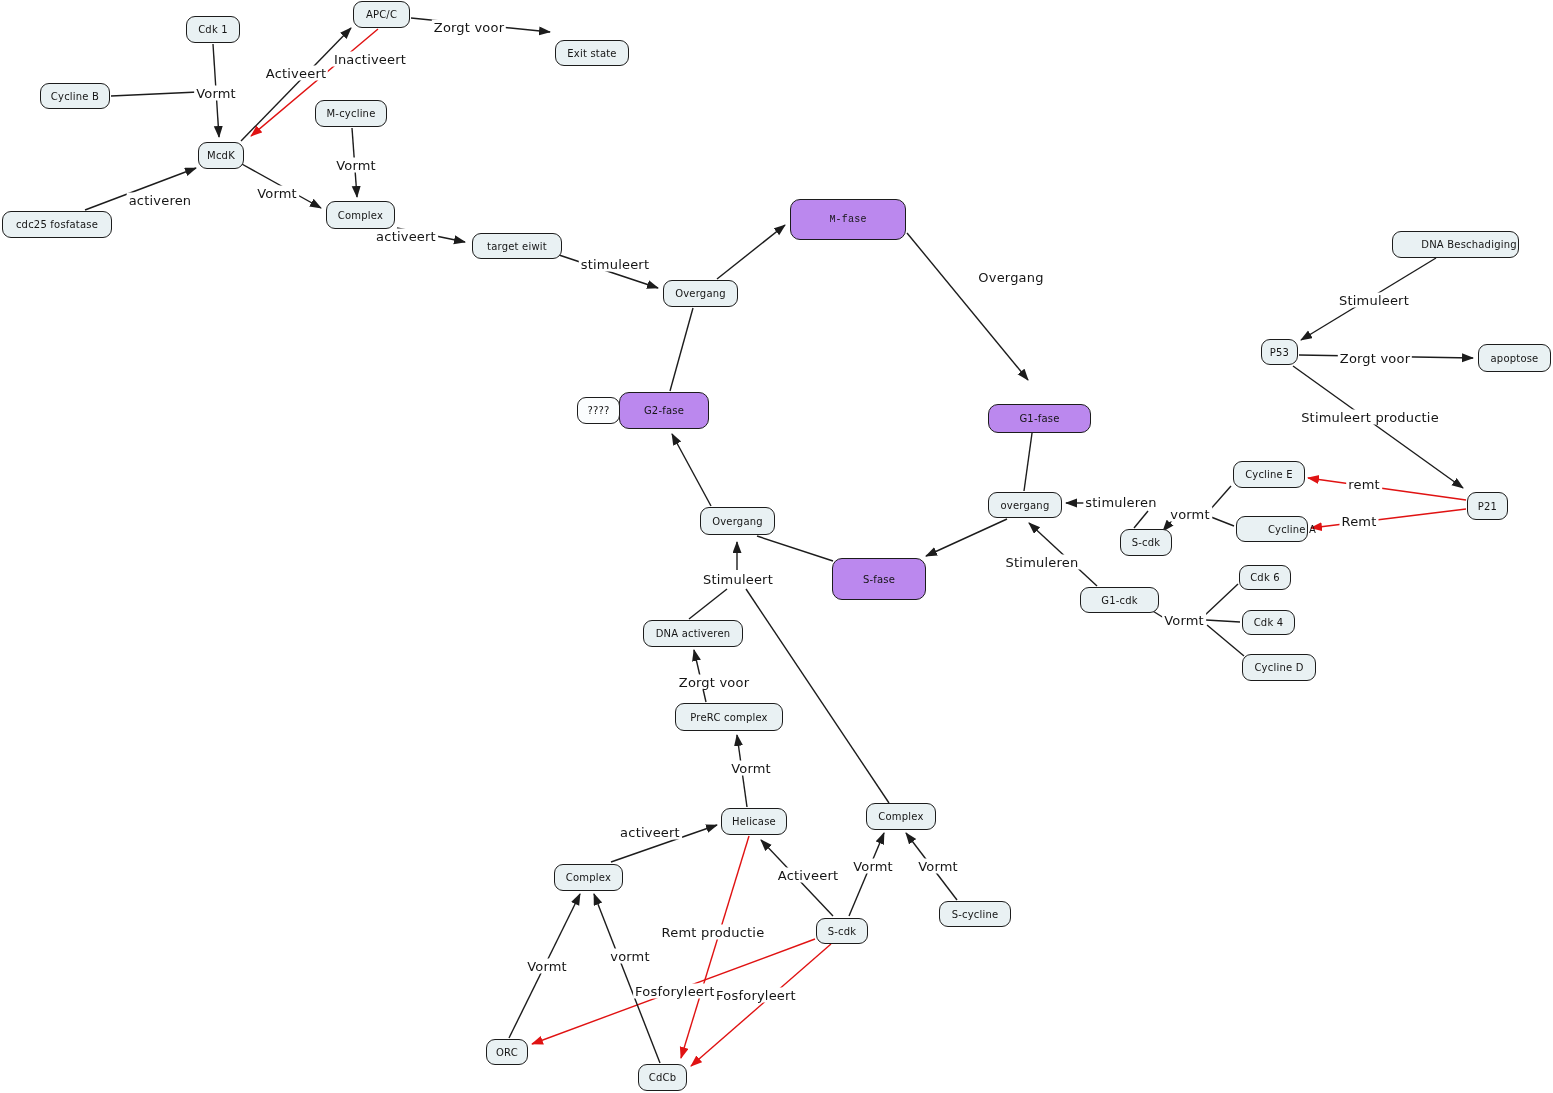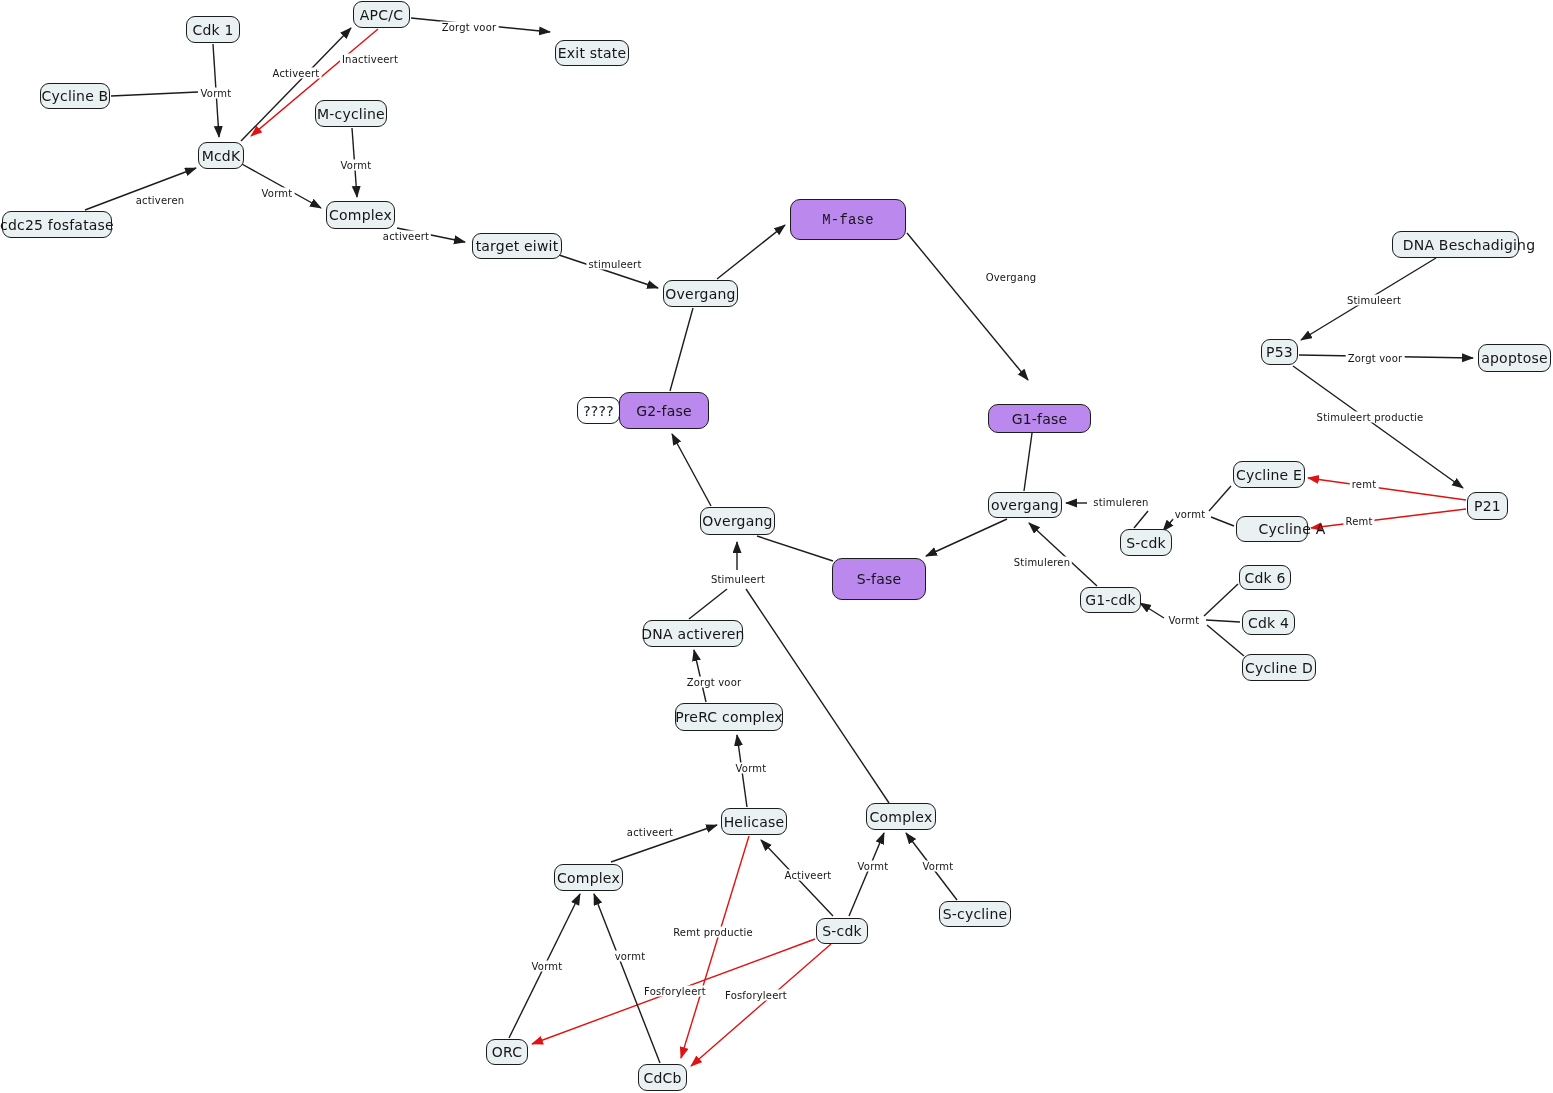--- a/index.html
+++ b/index.html
@@ -4,28 +4,28 @@
 <style>
   html,body{margin:0;padding:0;background:#ffffff;}
   #canvas{
     position:relative;width:1553px;height:1093px;background:#ffffff;
     font-family:"DejaVu Sans","Liberation Sans",sans-serif;overflow:hidden;
   }
   #edge-layer{position:absolute;left:0;top:0;z-index:0;}
   .node{
     position:absolute;display:flex;align-items:center;justify-content:center;
     background:#e9f1f3;border:1.4px solid #1c1c1c;border-radius:9px;
-    font-size:14px;color:#151515;box-sizing:border-box;white-space:nowrap;
+    font-size:10px;color:#151515;box-sizing:border-box;white-space:nowrap;
     z-index:2;letter-spacing:0.2px;
   }
   .node.phase{background:#bb88ee;border-radius:10px;z-index:1;}
   .node.mystery{background:#fbfdfe;z-index:3;}
   .edge-label{
     position:absolute;transform:translate(-50%,-50%);
-    background:#ffffff;padding:0 2px;font-size:10px;color:#151515;
+    background:#ffffff;padding:0 2px;font-size:13px;color:#151515;
     white-space:nowrap;z-index:1;letter-spacing:0.2px;
   }
 </style>
 </head>
 <body>
 
 <div id="canvas">
   <svg id="edge-layer" width="1553" height="1093" viewBox="0 0 1553 1093">
     <defs>
       <marker id="arrow-black" markerUnits="userSpaceOnUse" markerWidth="13" markerHeight="10" refX="11" refY="4.5" orient="auto">
@@ -124,21 +124,21 @@
     <div class="node" style="left: 472px; top: 233px; width: 90px; height: 26px;">target eiwit</div>
     <div class="node" style="left: 663px; top: 280px; width: 75px; height: 27px;">Overgang</div>
     <div class="node phase" style="left: 790px; top: 199px; width: 116px; height: 41px; font-family: Liberation Mono, monospace;">M-fase</div>
     <div class="node phase" style="left: 988px; top: 404px; width: 103px; height: 29px;">G1-fase</div>
     <div class="node phase" style="left: 619px; top: 392px; width: 90px; height: 37px;">G2-fase</div>
     <div class="node mystery" style="left: 577px; top: 397px; width: 43px; height: 27px;">????</div>
     <div class="node" style="left: 700px; top: 507px; width: 75px; height: 28px;">Overgang</div>
     <div class="node phase" style="left: 832px; top: 558px; width: 94px; height: 42px;">S-fase</div>
     <div class="node" style="left: 988px; top: 492px; width: 74px; height: 26px;">overgang</div>
     <div class="node" style="left: 1120px; top: 529px; width: 52px; height: 27px;">S-cdk</div>
-    <div class="node" style="left: 1080px; top: 587px; width: 61px; height: 26px;">G1-cdk</div>
+    <div class="node" style="left: 1080px; top: 587px; width: 79px; height: 26px;">G1-cdk</div>
     <div class="node" style="left: 1233px; top: 461px; width: 72px; height: 27px;">Cycline E</div>
     <div class="node" style="left: 1236px; top: 516px; width: 72px; height: 26px; padding-left: 40px;">Cycline A</div>
     <div class="node" style="left: 1467px; top: 492px; width: 41px; height: 28px;">P21</div>
     <div class="node" style="left: 1261px; top: 339px; width: 37px; height: 26px;">P53</div>
     <div class="node" style="left: 1392px; top: 231px; width: 127px; height: 27px; padding-left: 27px;">DNA Beschadiging</div>
     <div class="node" style="left: 1478px; top: 344px; width: 73px; height: 28px;">apoptose</div>
     <div class="node" style="left: 1239px; top: 565px; width: 52px; height: 25px;">Cdk 6</div>
     <div class="node" style="left: 1242px; top: 610px; width: 53px; height: 25px;">Cdk 4</div>
     <div class="node" style="left: 1242px; top: 654px; width: 74px; height: 27px;">Cycline D</div>
     <div class="node" style="left: 643px; top: 620px; width: 100px; height: 27px;">DNA activeren</div>

